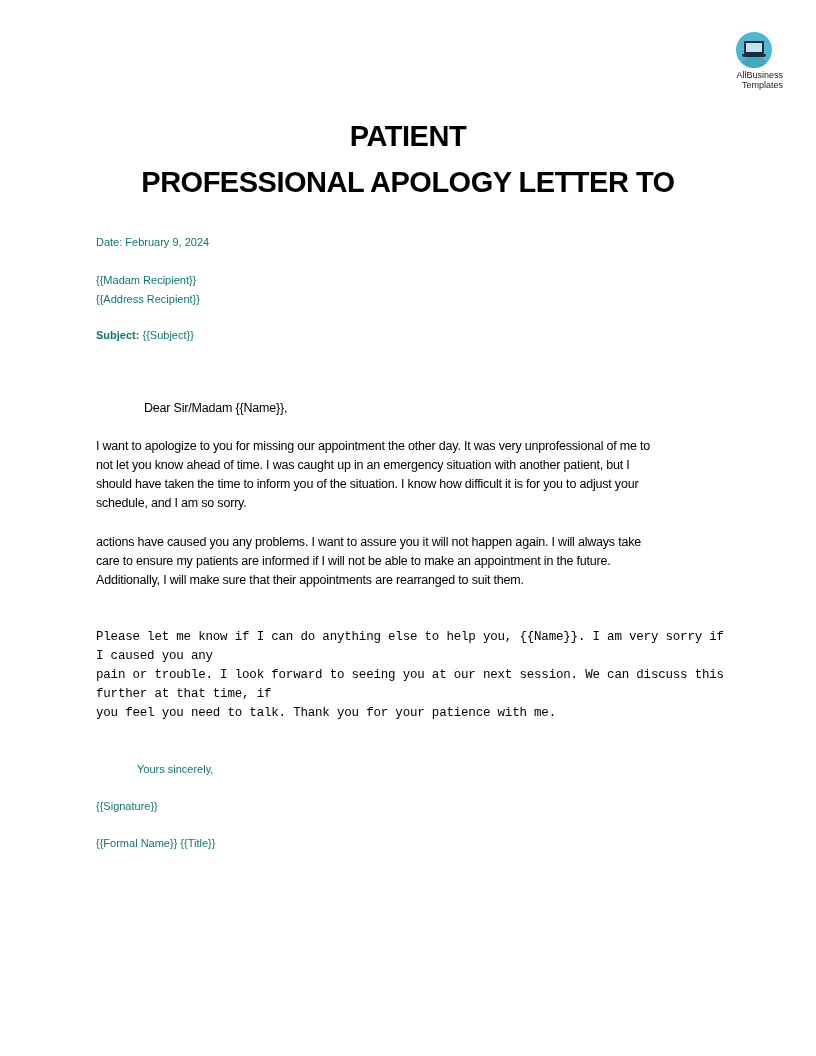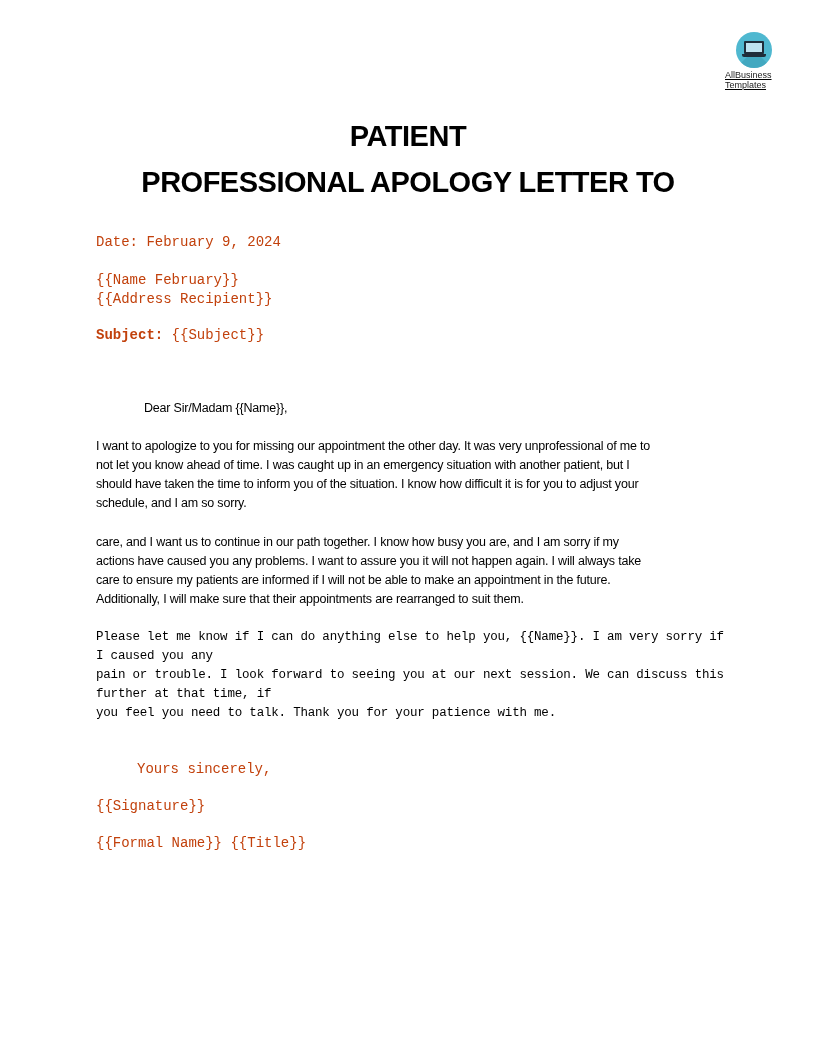--- a/index.html
+++ b/index.html
@@ -1,30 +1,30 @@
 <!DOCTYPE html>
 <html><head>
   <meta charset="utf-8">
   <style>
     html, body { margin: 0; padding: 0; background: #ffffff; }
     body { width: 816px; height: 1056px; position: relative; overflow: hidden; }
     .page { position: absolute; left: 0; top: 0; width: 816px; height: 1056px; background: #fff; }
 
-    .logo { position: absolute; left: 725px; top: 32px; width: 58px; text-align: left; text-decoration: underline; }
+    .logo { position: absolute; left: 725px; top: 32px; width: 58px; text-align: right; }
     .logo-circle { width: 36px; height: 36px; border-radius: 50%; background: #4fb8d0; margin: 0 auto; position: relative; overflow: hidden; }
     .logo-circle .shadow { position: absolute; left: 18px; top: 18px; width: 40px; height: 40px; background: #3a9db5; transform: rotate(45deg); transform-origin: 0 0; opacity: 0.6; }
     .logo-circle .screen { position: absolute; left: 8px; top: 9px; width: 20px; height: 13px; background: #1f2d3a; border-radius: 1px; }
     .logo-circle .screen-inner { position: absolute; left: 10px; top: 11px; width: 16px; height: 9px; background: #bfe3f0; }
     .logo-circle .base { position: absolute; left: 6px; top: 22px; width: 24px; height: 3px; background: #1f2d3a; border-radius: 0 0 2px 2px; }
     .logo-text { font-family: "Liberation Sans", sans-serif; font-size: 9px; line-height: 10px; color: #222; margin-top: 2px; }
 
     .title { position: absolute; left: 100px; top: 113px; width: 616px; text-align: center;
       font-family: "Liberation Sans", sans-serif; font-weight: bold; font-size: 29px; line-height: 46px; color: #000; letter-spacing: -0.5px; }
 
-    .calibri { font-family: Liberation Mono, monospace; font-size: 14px; color: #c2410c; }
+    .calibri { font-family: Liberation Sans, sans-serif; font-size: 11px; color: #0f766e; }
     .arial { font-family: "Liberation Sans", sans-serif; font-size: 12.5px; color: #000; letter-spacing: -0.2px; }
 
     .line { position: absolute; left: 96px; white-space: nowrap; line-height: 19px; }
     .para { position: absolute; left: 96px; width: 630px; line-height: 19px; }
     .para p { margin: 0; }
     b { font-weight: bold; }
   </style>
 </head>
 <body>
 
@@ -43,38 +43,37 @@
     </div>
   </div>
 
   <div class="title">
     <div>PATIENT</div>
     <div>PROFESSIONAL APOLOGY LETTER TO</div>
   </div>
 
   <div class="line calibri" style="top:233px;">Date: February 9, 2024</div>
 
-  <div class="line calibri" style="top:271px;">{{Name February}}</div>
+  <div class="line calibri" style="top:271px;">{{Madam Recipient}}</div>
   <div class="line calibri" style="top:290px;">{{Address Recipient}}</div>
 
   <div class="line calibri" style="top:326px;">
     <b>Subject:</b><span> {{Subject}}</span>
   </div>
 
   <div class="line arial" style="top:399px;margin-left:48px;">Dear Sir/Madam {{Name}},</div>
 
   <div class="para arial" style="top:437px;">
     <p>I want to apologize to you for missing our appointment the other day. It was very unprofessional of me to</p>
     <p>not let you know ahead of time. I was caught up in an emergency situation with another patient, but I</p>
     <p>should have taken the time to inform you of the situation. I know how difficult it is for you to adjust your</p>
     <p>schedule, and I am so sorry.</p>
   </div>
 
   <div class="para arial" style="top:533px;">
-    <p>care, and I want us to continue in our path together. I know how busy you are, and I am sorry if my</p>
     <p>actions have caused you any problems. I want to assure you it will not happen again. I will always take</p>
     <p>care to ensure my patients are informed if I will not be able to make an appointment in the future.</p>
     <p>Additionally, I will make sure that their appointments are rearranged to suit them.</p>
   </div>
 
   <div class="para arial" style="top:628px;font-family:Liberation Mono, monospace;">
     <p>Please let me know if I can do anything else to help you, {{Name}}. I am very sorry if I caused you any</p>
     <p>pain or trouble. I look forward to seeing you at our next session. We can discuss this further at that time, if</p>
     <p>you feel you need to talk. Thank you for your patience with me.</p>
   </div>

